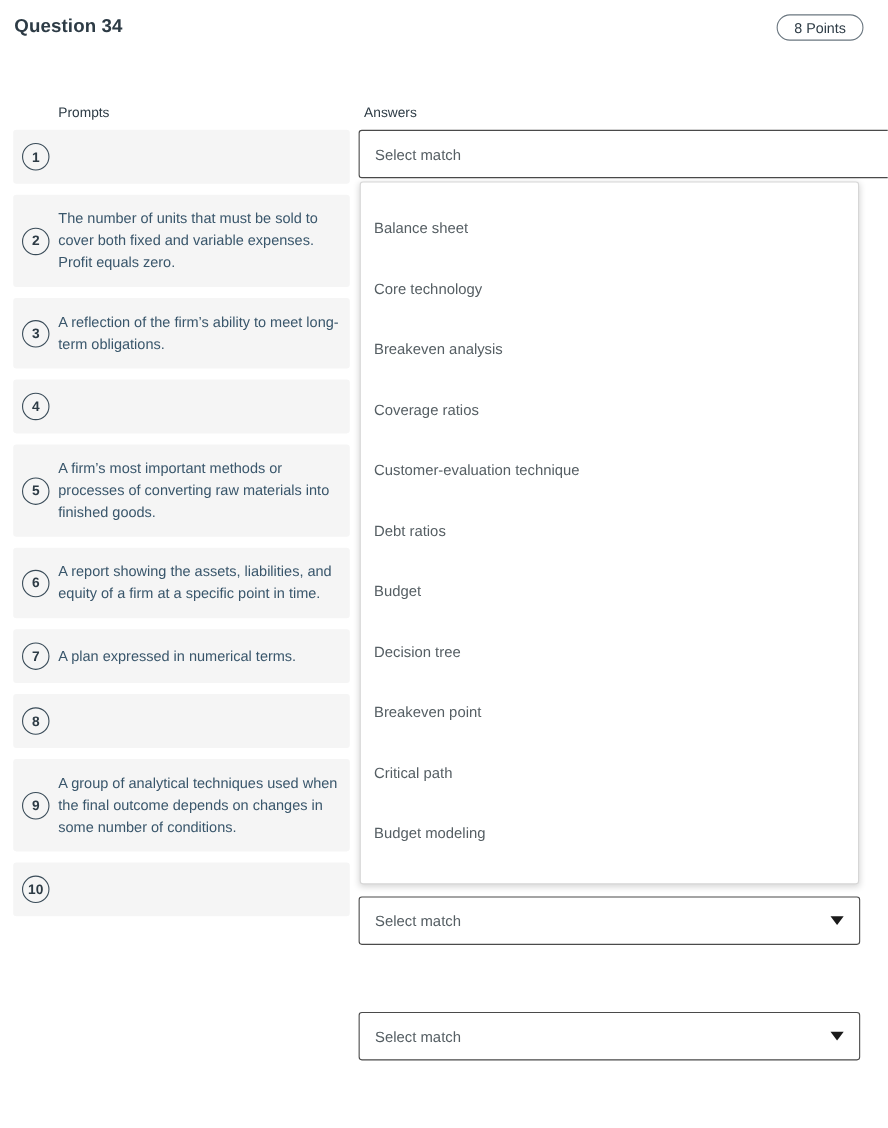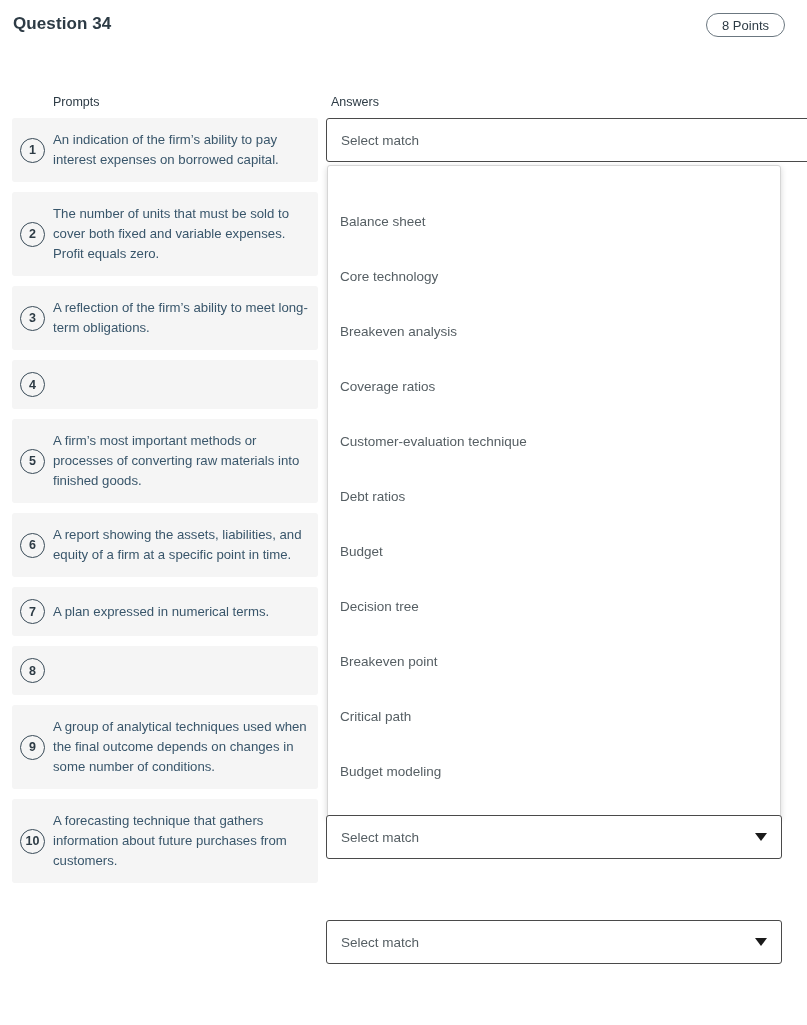--- a/index.html
+++ b/index.html
@@ -138,21 +138,21 @@
   .dropdown-panel {
     position: absolute;
     left: 1px;
     top: 47px;
     width: 454px;
     border: 1px solid #d6d6d6;
     border-radius: 3px;
     background: #ffffff;
     box-shadow: 0 2px 6px rgba(0,0,0,0.16);
     box-sizing: border-box;
-    padding: 28px 0 18px 0;
+    padding: 14px 0 18px 0;
   }
   .dropdown-item {
     height: 55px;
     display: flex;
     align-items: center;
     padding: 0 12px;
     font-size: 13.5px;
     color: #555e63;
     box-sizing: border-box;
     cursor: pointer;
@@ -168,21 +168,20 @@
   <div class="question-title">Question 34</div>
   <div class="points-badge">8 Points</div>
 </div>
 
 <div class="col-label prompts">Prompts</div>
 <div class="col-label answers">Answers</div>
 
 <div class="prompts-col" id="prompts-col">
     <div class="prompt-row">
       <div class="prompt-num">1</div>
-      <div class="prompt-text">An indication of the firm’s ability to pay interest expenses on borrowed capital.</div>
     </div>
     <div class="prompt-row">
       <div class="prompt-num">2</div>
       <div class="prompt-text">The number of units that must be sold to cover both fixed and variable expenses. Profit equals zero.</div>
     </div>
     <div class="prompt-row">
       <div class="prompt-num">3</div>
       <div class="prompt-text">A reflection of the firm’s ability to meet long-term obligations.</div>
     </div>
     <div class="prompt-row">
@@ -202,21 +201,20 @@
     </div>
     <div class="prompt-row">
       <div class="prompt-num">8</div>
     </div>
     <div class="prompt-row">
       <div class="prompt-num">9</div>
       <div class="prompt-text">A group of analytical techniques used when the final outcome depends on changes in some number of conditions.</div>
     </div>
     <div class="prompt-row">
       <div class="prompt-num">10</div>
-      <div class="prompt-text">A forecasting technique that gathers information about future purchases from customers.</div>
     </div>
   </div>
 
 <div class="answers-col">
 
   <div style="position:relative;">
     <div class="select-box">
       <span>Select match</span>
       <span class="select-caret"></span>
     </div>

